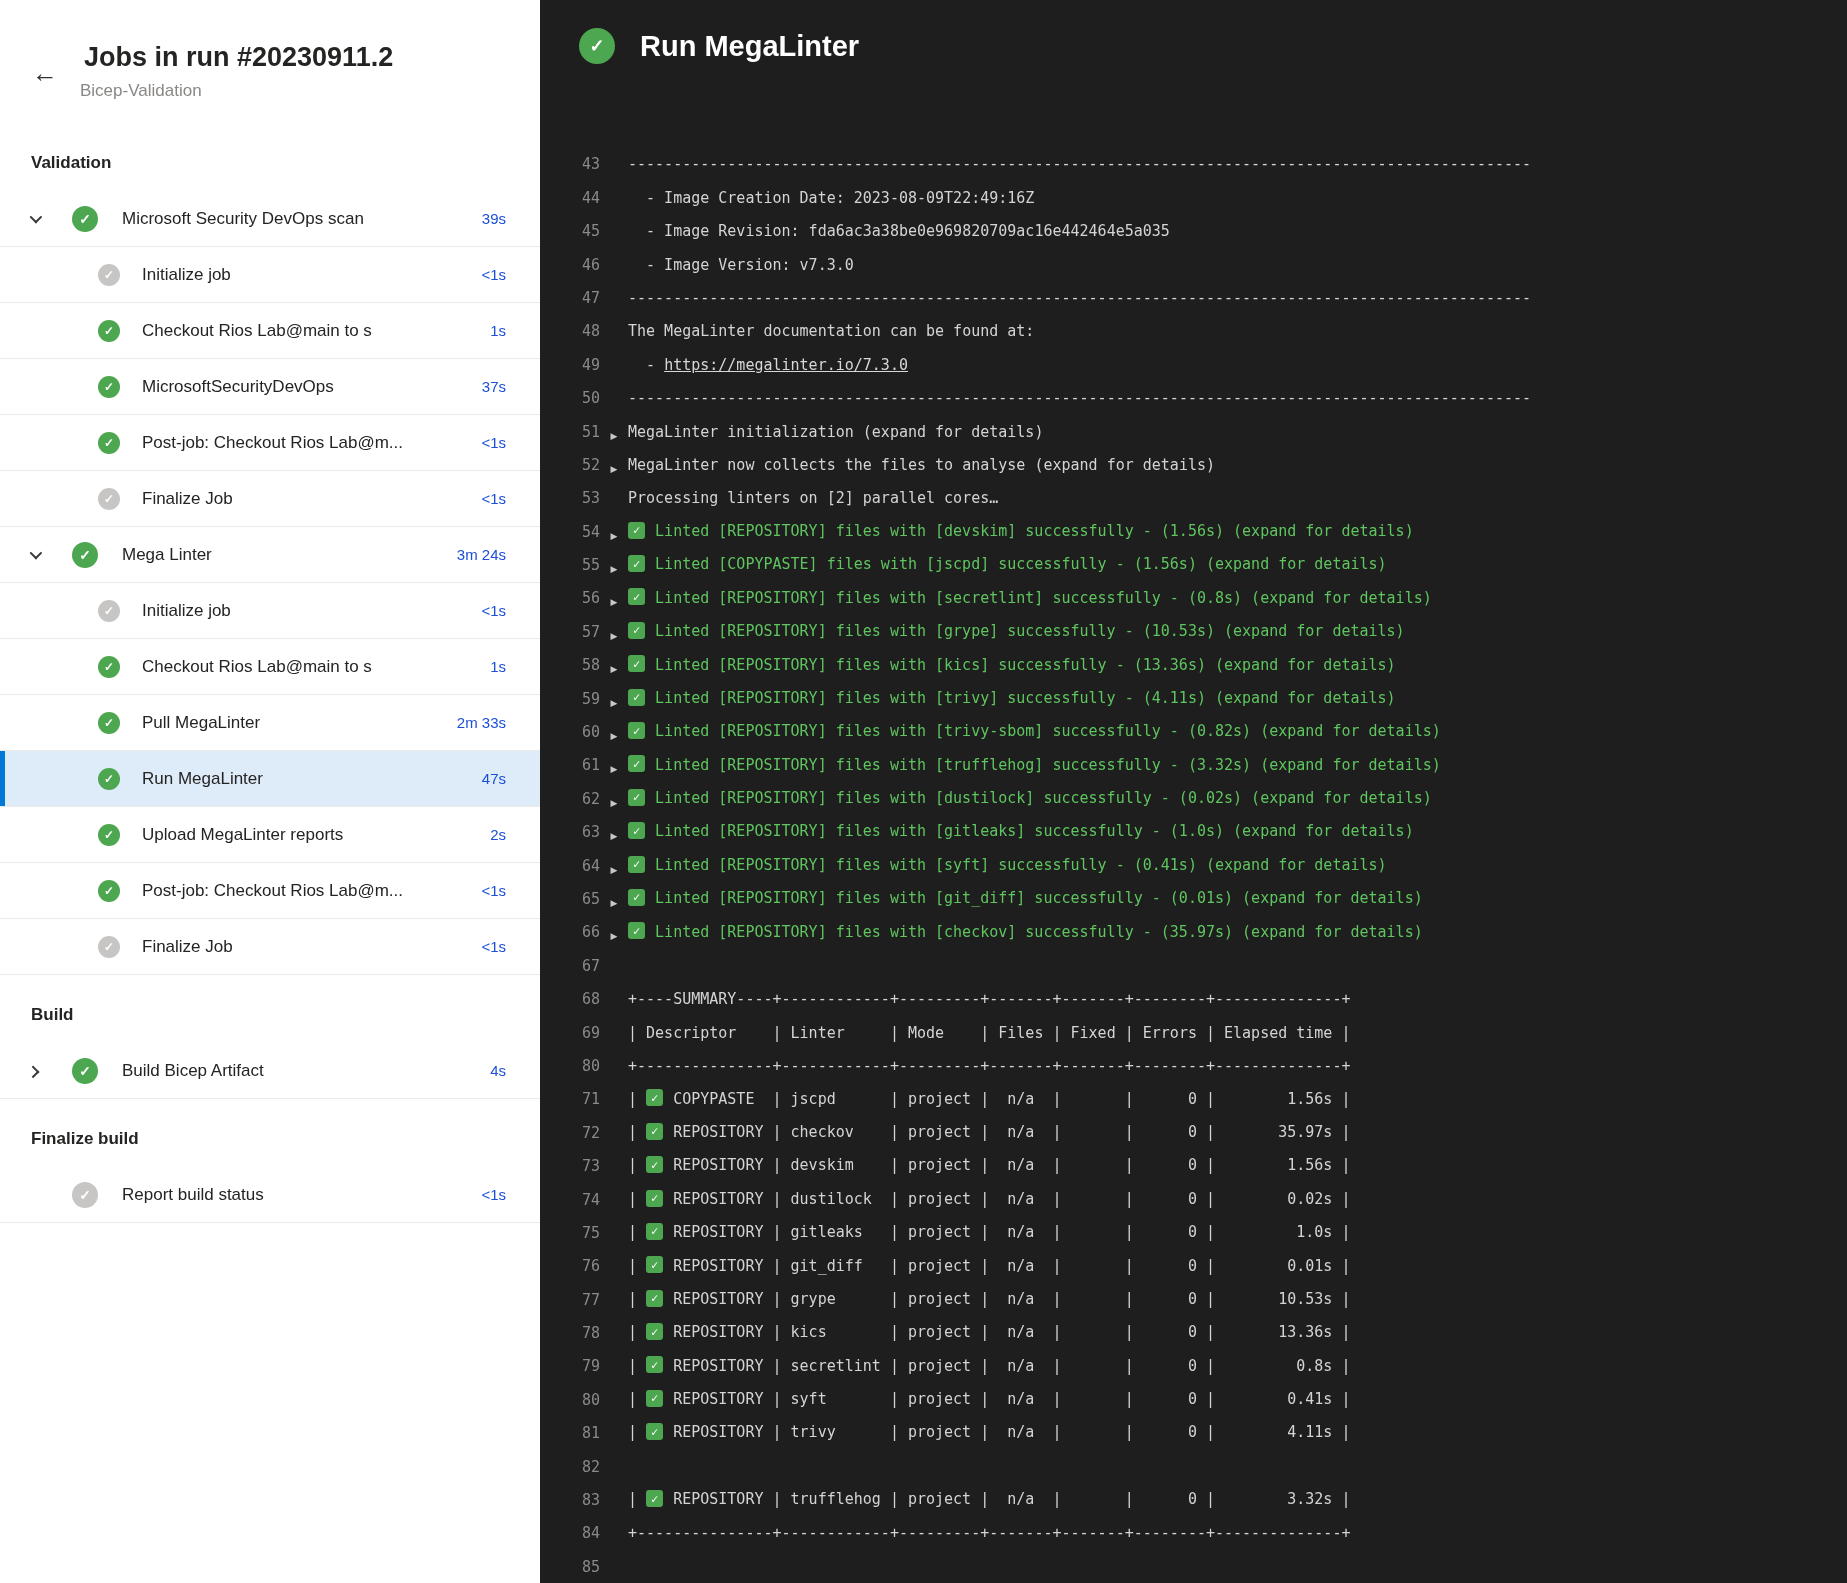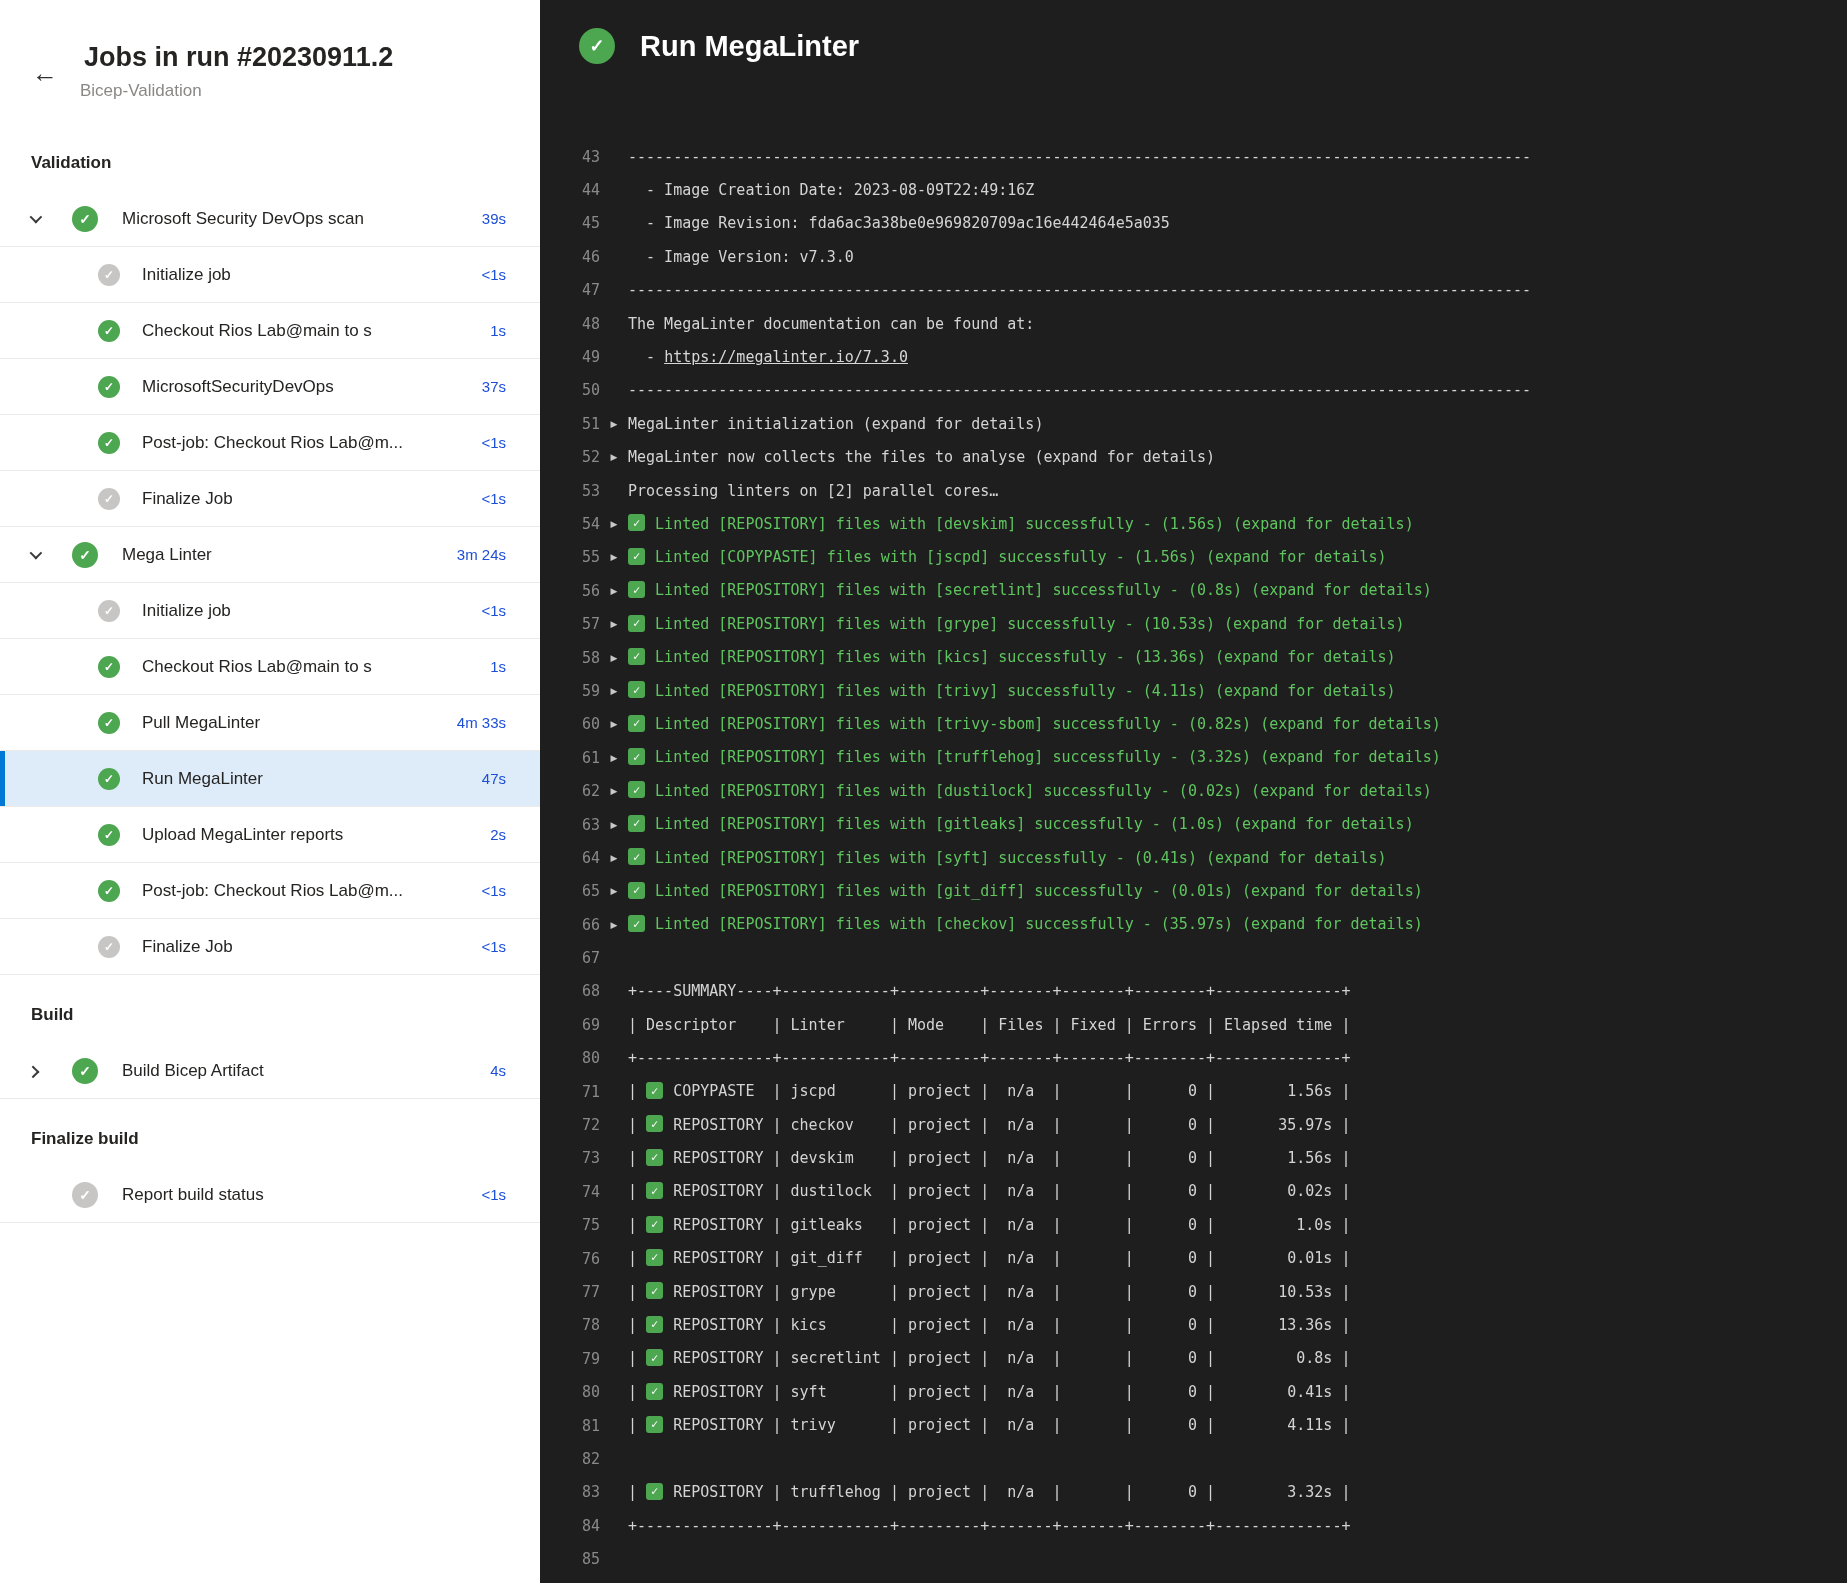--- a/index.html
+++ b/index.html
@@ -40,21 +40,21 @@
   .step-ic{width:22px;height:22px;font-size:12px;margin-right:22px}
   .job-name,.step-name{font-size:17px;color:#252423;white-space:nowrap;overflow:hidden;text-overflow:ellipsis}
   .dur{margin-left:auto;font-size:15px;color:#1d4ed8;flex:none;padding-left:12px}
   .selected{background:var(--selected-bg);box-shadow:inset 5px 0 0 var(--accent-blue)}
   
   .log-panel{flex:1;background:#1e1e1e;height:100%;overflow:hidden;color:#d4d4d4}
   .log-header{display:flex;align-items:center;gap:25px;padding:28px 0 0 39px}
   .hdr-ic{width:36px;height:36px;font-size:18px}
   .log-title{font-size:29px;font-weight:700;color:#ffffff;margin:0}
   #log{font-family:"DejaVu Sans Mono",monospace;font-size:15px;margin-top:76px}
-  .log-line{height:33.4px;display:flex;align-items:center;white-space:pre}
+  .log-line{height:33.4px;display:flex;align-items:flex-end;white-space:pre}
   .ln{width:60px;text-align:right;color:#8a8a8a;flex:none}
   .gutter{width:28px;flex:none;display:flex;justify-content:center;align-items:center}
   .tri{font-family:"DejaVu Sans",sans-serif;font-size:9px;color:#c8c8c8;cursor:pointer}
   .content{flex:none;white-space:pre;color:#d4d4d4}
   .green{color:var(--log-green)}
   .log-link{color:#d7d7d7;text-decoration:underline;cursor:pointer}
   .checkbox{display:inline-block;width:2ch;text-align:left;vertical-align:middle;transform:translateY(-2px)}
   .checkbox i{display:inline-flex;width:17px;height:17px;background:var(--success-green);border-radius:3px;color:#fff;font-style:normal;font-size:12px;align-items:center;justify-content:center;font-weight:700}
 </style>
 </head>
@@ -117,21 +117,21 @@
         <span class="dur">&lt;1s</span>
       </div>
       <div class="step-row">
         <span class="status-icon success step-ic">✓</span>
         <span class="step-name">Checkout Rios Lab@main to s</span>
         <span class="dur">1s</span>
       </div>
       <div class="step-row">
         <span class="status-icon success step-ic">✓</span>
         <span class="step-name">Pull MegaLinter</span>
-        <span class="dur">4m 33s</span>
+        <span class="dur">2m 33s</span>
       </div>
       <div class="step-row selected">
         <span class="status-icon success step-ic">✓</span>
         <span class="step-name">Run MegaLinter</span>
         <span class="dur">47s</span>
       </div>
       <div class="step-row">
         <span class="status-icon success step-ic">✓</span>
         <span class="step-name">Upload MegaLinter reports</span>
         <span class="dur">2s</span>

